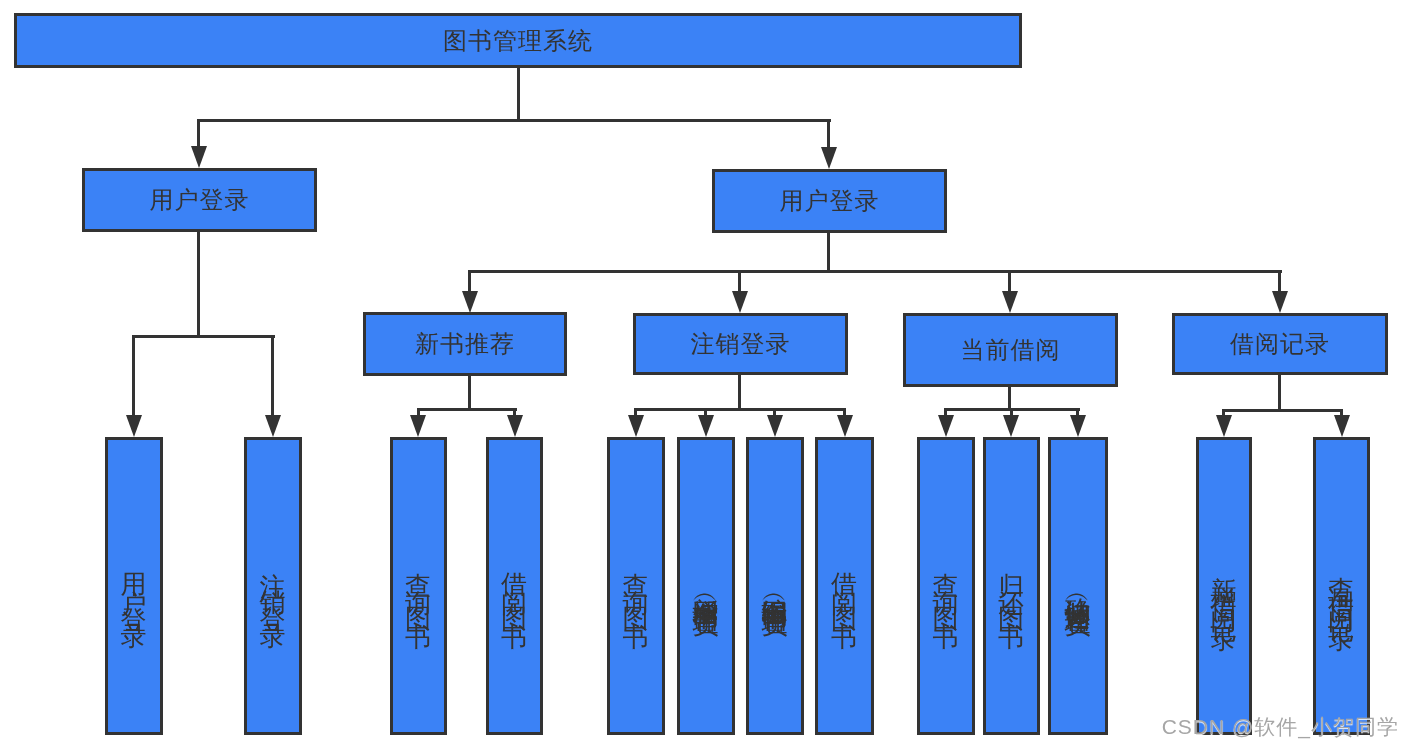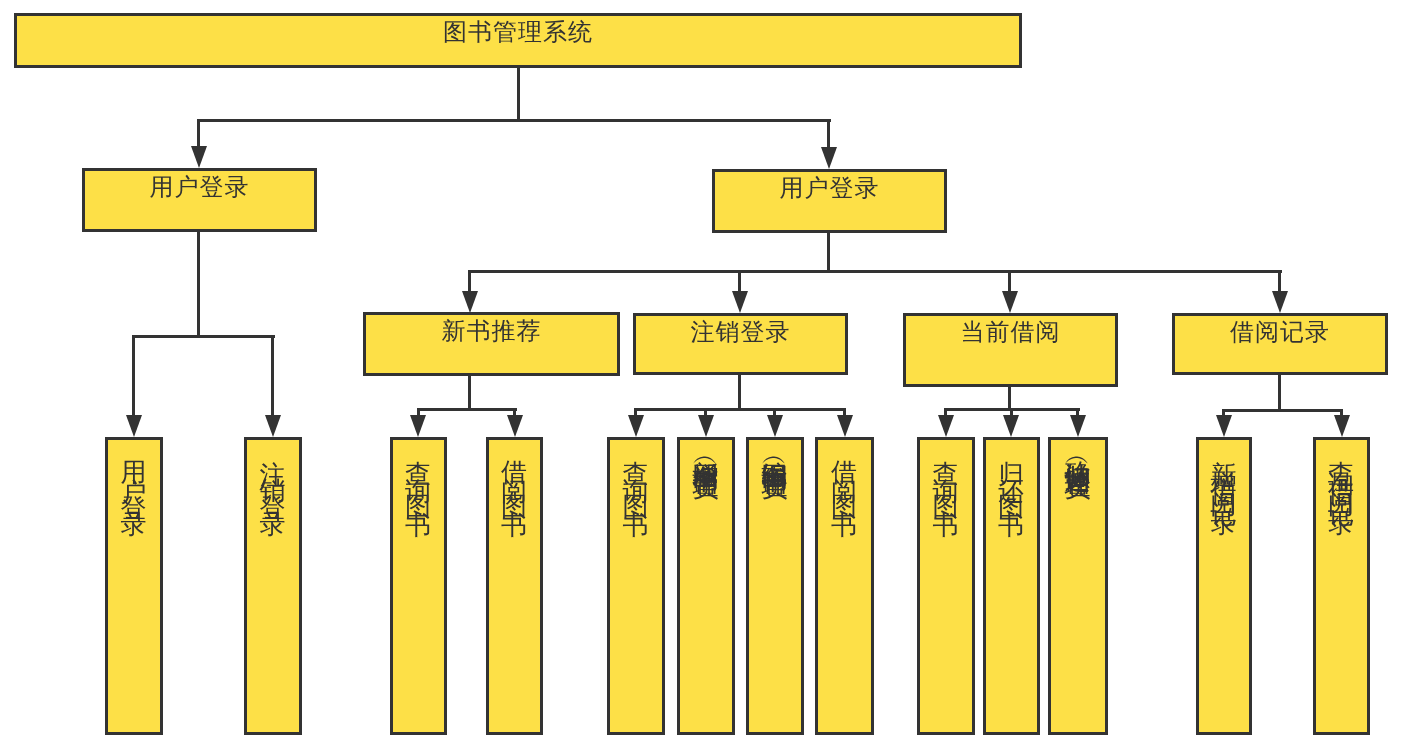--- a/index.html
+++ b/index.html
@@ -1,22 +1,22 @@
 <!DOCTYPE html>
 <html><head>
 <meta charset="utf-8">
 <style>
   html,body{margin:0;padding:0;background:#ffffff;}
   .canvas{
     position:relative;width:1405px;height:747px;background:#ffffff;overflow:hidden;
     font-family:"Liberation Sans",sans-serif;color:#333333;
   }
   .box{
-    position:absolute;box-sizing:border-box;border:3px solid #333333;background:#fde047;
-    display:flex;justify-content:center;
+    position:absolute;box-sizing:border-box;border:3px solid #333333;background:#3b82f6;
+    display:flex;align-items:center;justify-content:center;
   }
   .box.h span{font-size:24px;letter-spacing:1px;white-space:nowrap;color:#333333;}
   .box.v span{
     writing-mode:vertical-rl;text-orientation:mixed;font-size:26px;color:#333333;line-height:1;
   }
   .sp-wide  span{letter-spacing:17px;}
   .sp-mid   span{letter-spacing:10px;}
   .sp-tight span{letter-spacing:2px;}
   .vline,.hline{position:absolute;background:#333333;}
   .vline{width:3px;}
@@ -99,21 +99,21 @@
     <span>图书管理系统</span>
   </div>
 
   <div class="box h" style="left:82px;top:168px;width:235px;height:64px">
     <span>用户登录</span>
   </div>
   <div class="box h" style="left:712px;top:169px;width:235px;height:64px">
     <span>用户登录</span>
   </div>
 
-  <div class="box h" style="left:363px;top:312px;width:257px;height:64px">
+  <div class="box h" style="left:363px;top:312px;width:204px;height:64px">
     <span>新书推荐</span>
   </div>
   <div class="box h" style="left:633px;top:313px;width:215px;height:62px">
     <span>注销登录</span>
   </div>
   <div class="box h" style="left:903px;top:313px;width:215px;height:74px">
     <span>当前借阅</span>
   </div>
   <div class="box h" style="left:1172px;top:313px;width:216px;height:62px">
     <span>借阅记录</span>
@@ -156,13 +156,14 @@
     <span>确认归还（管理员）</span>
   </div>
 
   <div class="box v sp-mid" style="left:1196px;top:437px;width:56px;height:298px">
     <span>新增借阅记录</span>
   </div>
   <div class="box v sp-mid" style="left:1313px;top:437px;width:57px;height:298px">
     <span>查询借阅记录</span>
   </div>
 
+  <div class="watermark">CSDN @软件_小贺同学</div>
 </div>
 
 </body></html>

